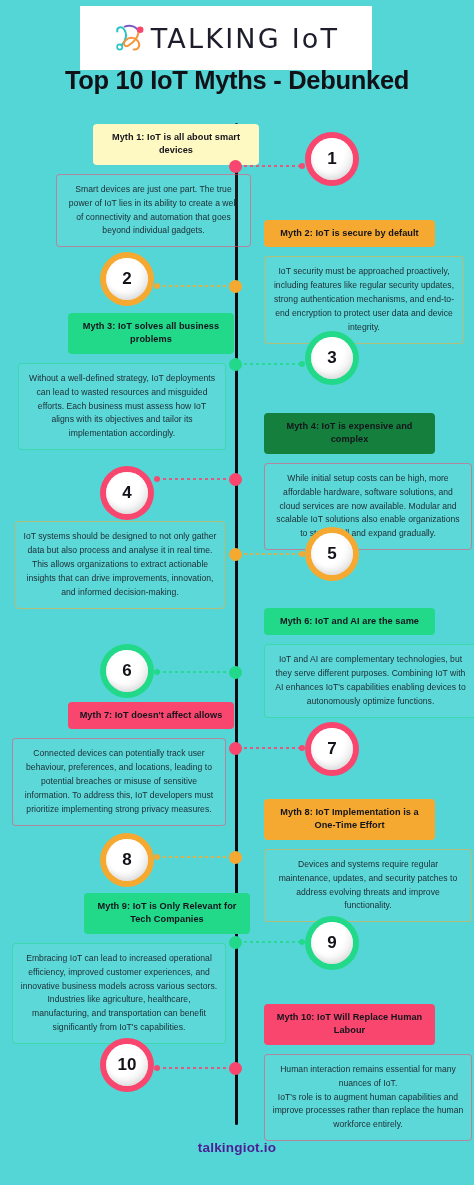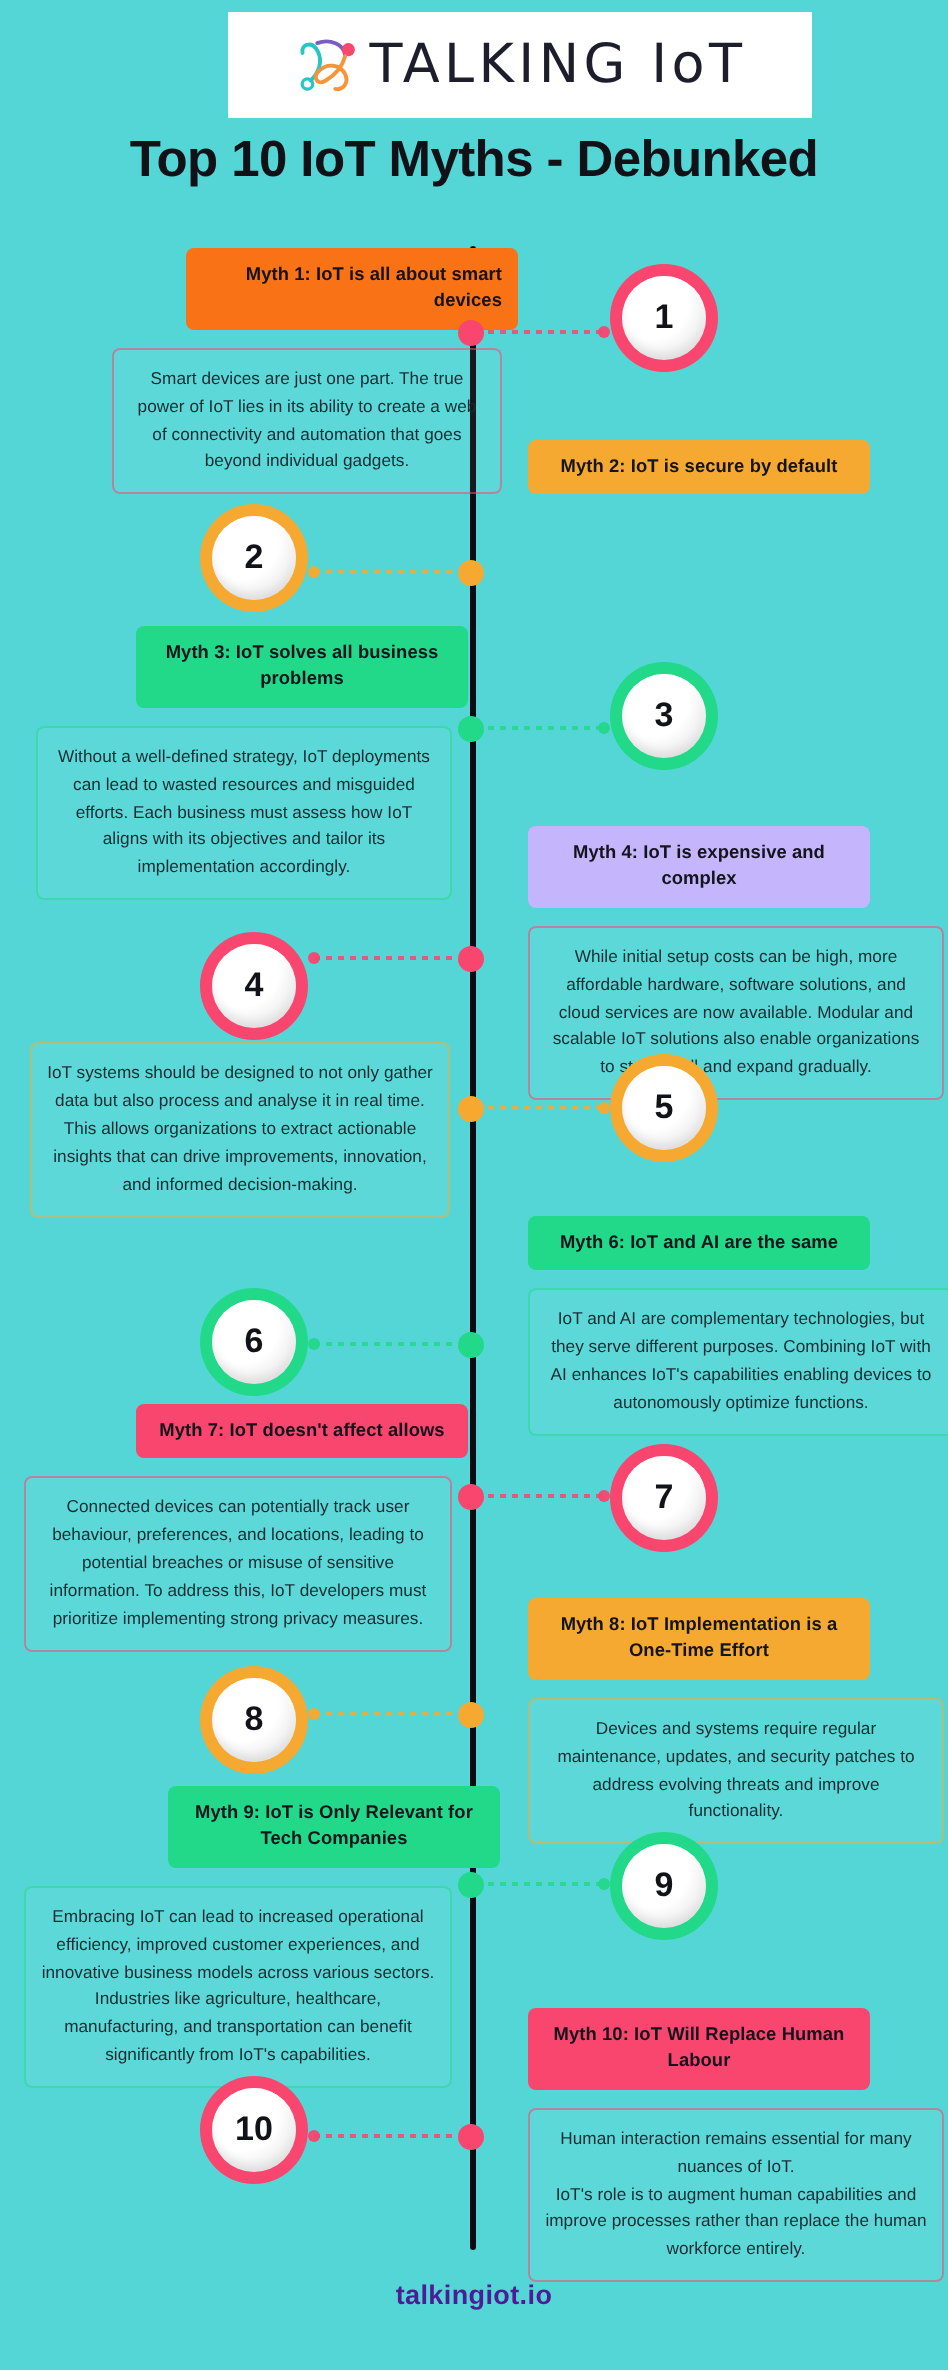--- a/index.html
+++ b/index.html
@@ -4,22 +4,22 @@
 <style>
   html,body{margin:0;padding:0;}
   body{
     width:474px;height:1185px;overflow:hidden;
     background:#54d6d6;
     font-family:"Liberation Sans",sans-serif;
     position:relative;
   }
   
   .logo-box{
-    position:absolute;left:80px;top:6px;width:292px;height:53px;
-    background:#ffffff;display:flex;align-items:center;justify-content:center;gap:0;margin-left:34px;
+    position:absolute;left:80px;top:6px;width:292px;height:64px;
+    background:#ffffff;display:flex;align-items:center;justify-content:center;gap:0;
   }
   .logo-mark{width:38px;height:36px;flex:0 0 auto;}
   .logo-word{
     font-size:27px;letter-spacing:2.2px;color:#1d1d2b;font-weight:400;
     font-family:"DejaVu Sans",sans-serif;white-space:nowrap;line-height:1;
   }
   .page-title{
     position:absolute;left:0;top:66px;width:474px;text-align:center;
     font-size:25.5px;font-weight:bold;color:#111118;letter-spacing:-.3px;
   }
@@ -103,36 +103,37 @@
       <div class="dots"></div>
       <div class="tip" style="right: -3px;"></div>
     </div>
     <div class="badge" style="left: 305px; top: 132px;">
       <div class="ring" style="background: rgb(248, 70, 110);"></div>
       <div class="inner">
         <span class="num">1</span>
       </div>
     </div>
     <div class="card left" style="left: 56px; top: 124px; width: 195px;">
-      <div class="pill" style="background: #f97316; width: 150px; margin-left: 37px; text-align: right;">Myth 1: IoT is all about smart devices</div>
+      <div class="pill" style="background: #fef9c3; width: 150px; margin-left: 37px;">Myth 1: IoT is all about smart devices</div>
       <div class="body" style="border: 1px solid rgba(248, 70, 110, 0.55); white-space: pre-line;">Smart devices are just one part. The true power of IoT lies in its ability to create a web of connectivity and automation that goes beyond individual gadgets.</div>
     </div>
     <div class="node" style="top: 280px; background: rgb(245, 169, 48);"></div>
     <div class="connector" style="color: rgb(245, 169, 48); top: 285px; left: 157px; width: 71px;">
       <div class="dots"></div>
       <div class="tip" style="left: -3px;"></div>
     </div>
     <div class="badge" style="left: 100px; top: 252px;">
       <div class="ring" style="background: rgb(245, 169, 48);"></div>
       <div class="inner">
         <span class="num">2</span>
       </div>
     </div>
     <div class="card right" style="left: 264px; top: 220px; width: 200px;">
       <div class="pill" style="background: rgb(245, 169, 48); width: 155px; margin-left: 0px;">Myth 2: IoT is secure by default</div>
+      <div class="body" style="border: 1px solid rgba(245, 169, 48, 0.55); white-space: pre-line;">IoT security must be approached proactively, including features like regular security updates, strong authentication mechanisms, and end-to-end encryption to protect user data and device integrity.</div>
     </div>
     <div class="node" style="top: 358px; background: rgb(34, 217, 138);"></div>
     <div class="connector" style="color: rgb(34, 217, 138); top: 363px; left: 244px; width: 58px;">
       <div class="dots"></div>
       <div class="tip" style="right: -3px;"></div>
     </div>
     <div class="badge" style="left: 305px; top: 331px;">
       <div class="ring" style="background: rgb(34, 217, 138);"></div>
       <div class="inner">
         <span class="num">3</span>
@@ -147,21 +148,21 @@
       <div class="dots"></div>
       <div class="tip" style="left: -3px;"></div>
     </div>
     <div class="badge" style="left: 100px; top: 466px;">
       <div class="ring" style="background: rgb(248, 70, 110);"></div>
       <div class="inner">
         <span class="num">4</span>
       </div>
     </div>
     <div class="card right" style="left: 264px; top: 413px; width: 208px;">
-      <div class="pill" style="background: #c4b5fd; width: 155px; margin-left: 0px;">Myth 4: IoT is expensive and complex</div>
+      <div class="pill" style="background: #15803d; width: 155px; margin-left: 0px;">Myth 4: IoT is expensive and complex</div>
       <div class="body" style="border: 1px solid rgba(248, 70, 110, 0.55); white-space: pre-line;">While initial setup costs can be high, more affordable hardware, software solutions, and cloud services are now available. Modular and scalable IoT solutions also enable organizations to start small and expand gradually.</div>
     </div>
     <div class="node" style="top: 548px; background: rgb(245, 169, 48);"></div>
     <div class="connector" style="color: rgb(245, 169, 48); top: 553px; left: 244px; width: 58px;">
       <div class="dots"></div>
       <div class="tip" style="right: -3px;"></div>
     </div>
     <div class="badge" style="left: 305px; top: 527px;">
       <div class="ring" style="background: rgb(245, 169, 48);"></div>
       <div class="inner">

